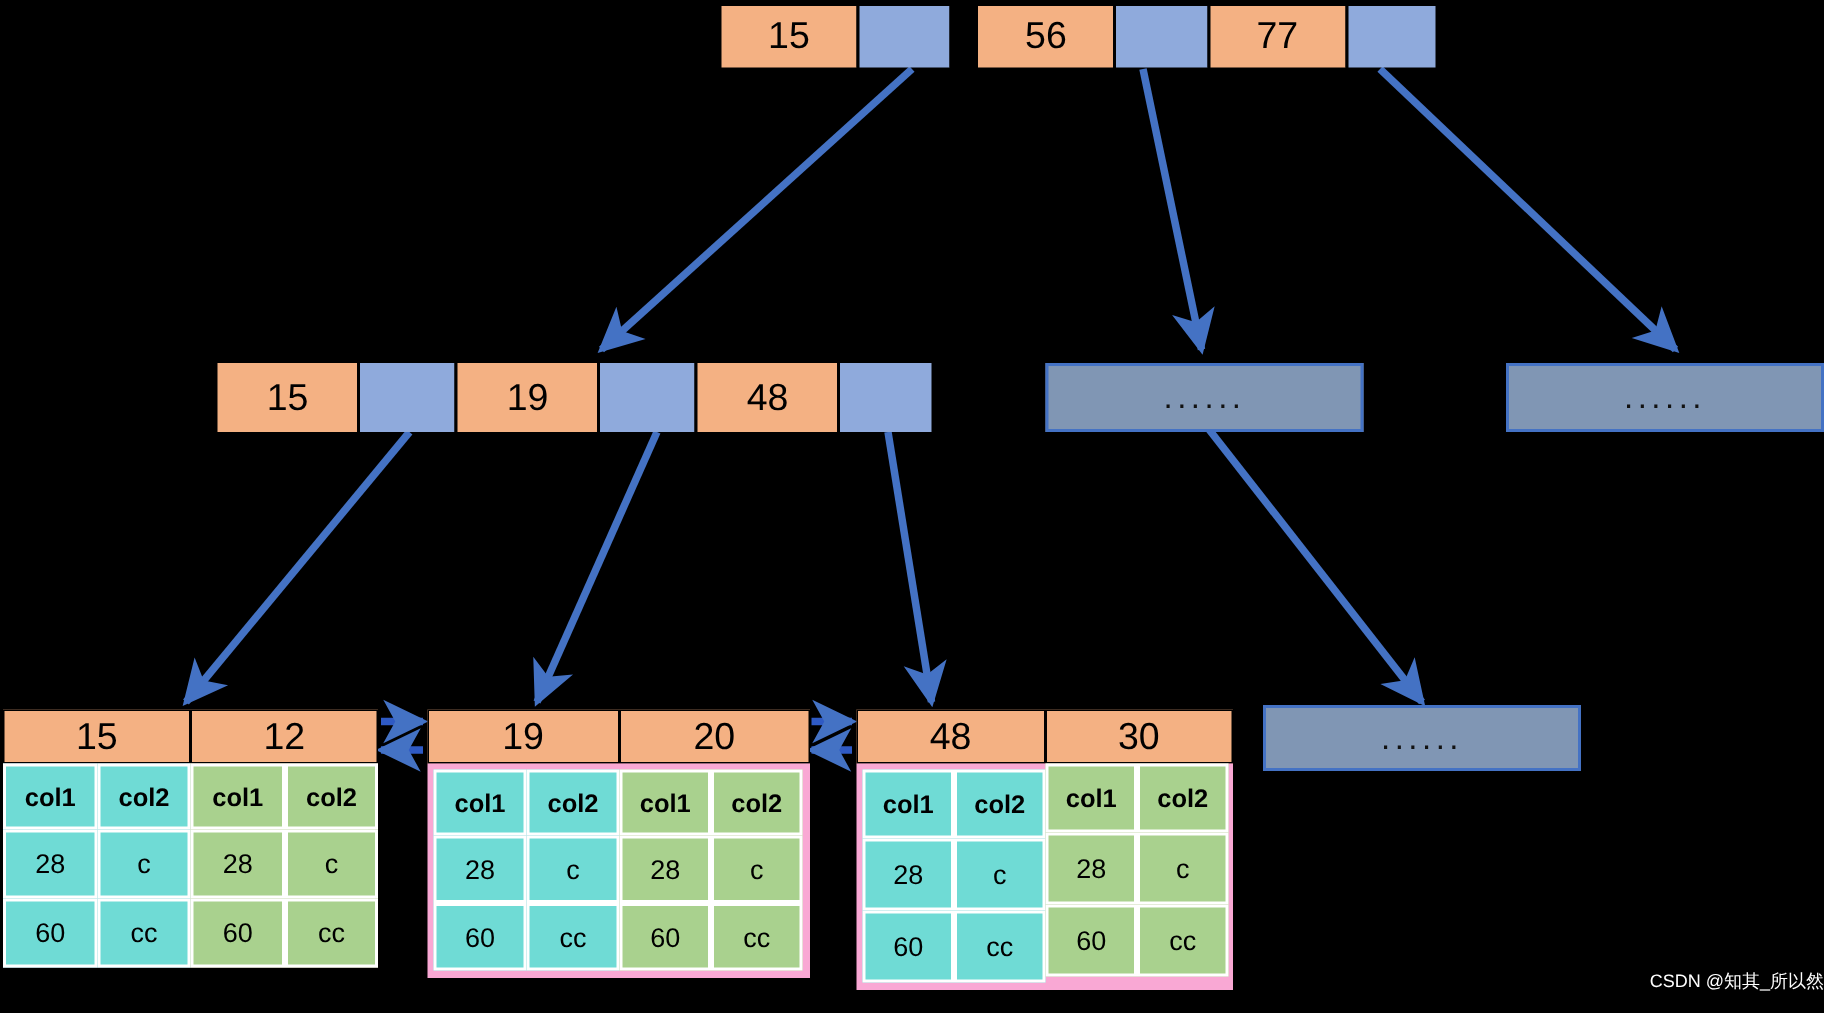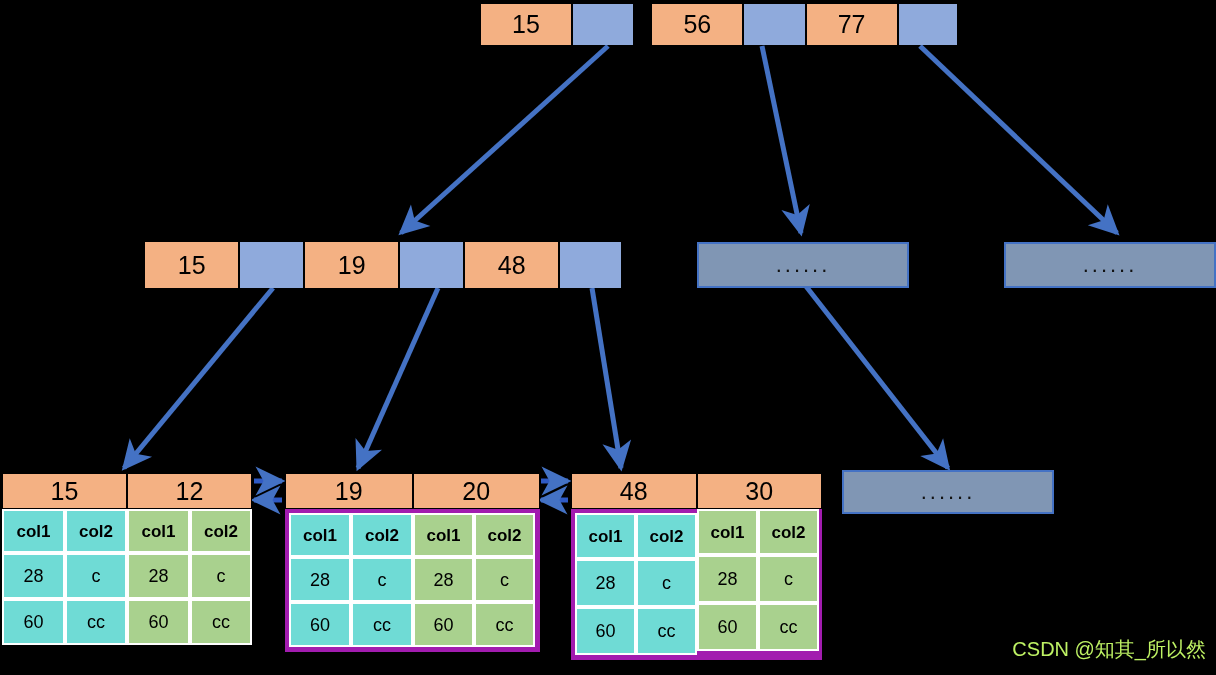--- a/index.html
+++ b/index.html
@@ -84,21 +84,21 @@
     box-sizing: border-box;
     color: #000;
   }
   .leaf-key + .leaf-key {
     border-left: 2px solid #000;
   }
 
   .leaf-table {
     display: flex;
     box-sizing: border-box;
-    background: #a21caf;
+    background: #f9a8d4;
   }
   .leaf-group {
     display: flex;
     flex-direction: column;
     box-sizing: border-box;
   }
   .leaf-row {
     display: flex;
     box-sizing: border-box;
   }
@@ -124,24 +124,24 @@
     position: absolute;
     left: 0; top: 0;
     width: 1216px;
     height: 675px;
     pointer-events: none;
   }
 
   
   #watermark {
     position: absolute;
-    right: 10px;
+    right: 0;
     bottom: 12px;
-    font-size: 20px;
-    color: #bef264;
+    font-size: 12px;
+    color: #ffffff;
     white-space: nowrap;
   }
 </style>
 </head>
 <body>
 
 <div id="stage">
 
   <svg id="arrows" viewBox="0 0 1216 675" width="1216" height="675">
     <defs>

